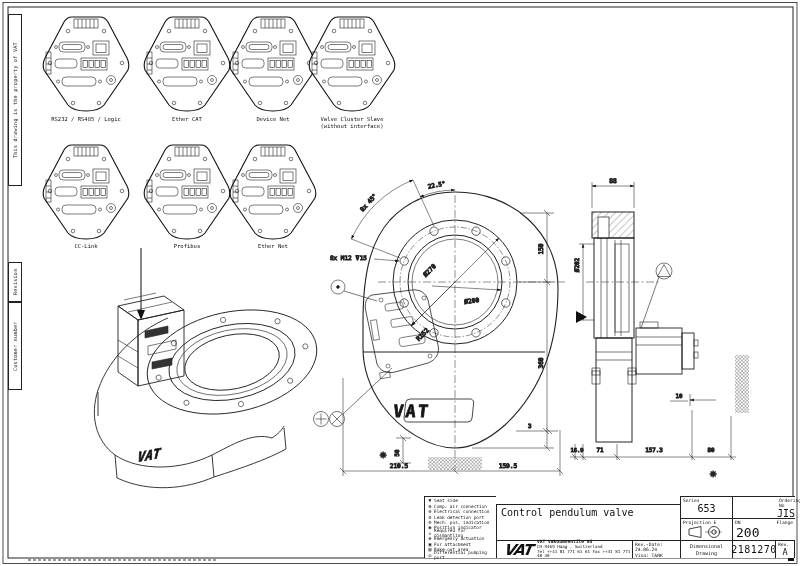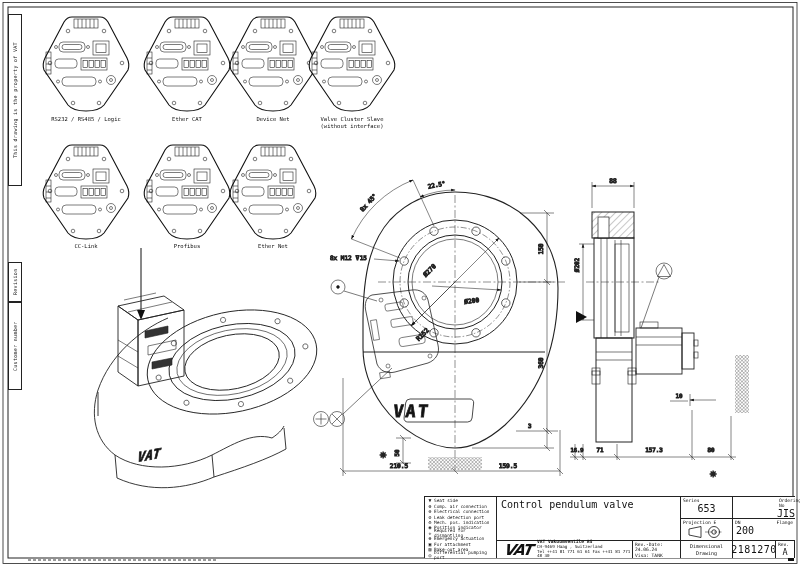--- a/index.html
+++ b/index.html
@@ -406,21 +406,21 @@
     <div class="legend-row">
           <span class="legend-sym">▨</span>
           <span>Bake-out area</span>
         </div>
     <div class="legend-row">
           <span class="legend-sym">◎</span>
           <span>Differential pumping port</span>
         </div>
   </div>
 
-  <div class="abs tb" style="left:72px;top:0;width:184px;height:44px;">
+  <div class="abs tb" style="left:72px;top:8px;width:184px;height:44px;">
     <div style="font-size:10px;padding:2px 0 0 4px;">Control pendulum valve</div>
   </div>
 
   <div class="abs tb" style="left:72px;top:44px;width:136px;height:18px;display:flex;align-items:center;">
     <div class="vatlogo" style="margin:0 4px 0 8px;">VAT</div>
     <div class="addr">
       <b>VAT Vakuumventile AG</b><br>
       <span>CH-9469 Haag , Switzerland</span><br>
       <span>Tel ++41 81 771 61 61 Fax ++41 81 771 48 30</span>
     </div>
@@ -451,21 +451,21 @@
         <line x1="20" y1="7" x2="38" y2="7" stroke-dasharray="3 1.5" stroke-width="0.5"></line>
       </g>
     </svg>
   </div>
 
   <div class="abs tb" style="left:308px;top:22px;width:63px;height:22px;">
     <div style="display:flex;justify-content:space-between;">
       <span class="tb-tiny">DN</span>
       <span class="tb-tiny" style="padding-right:2px;">Flange</span>
     </div>
-    <div style="font-size:10px;padding-left:3px;">200</div>
+    <div style="font-size:13px;padding-left:3px;">200</div>
   </div>
 
   <div class="abs tb" style="left:256px;top:44px;width:52px;height:18px;text-align:center;font-size:5px;line-height:7px;padding-top:2px;">
     <div>Dimensional</div>
     <div>Drawing</div>
   </div>
 
   <div class="abs tb" style="left:308px;top:44px;width:43px;height:18px;display:flex;align-items:center;justify-content:center;">
     <span style="font-size:10px;letter-spacing:0.5px;">2181270</span>
   </div>

